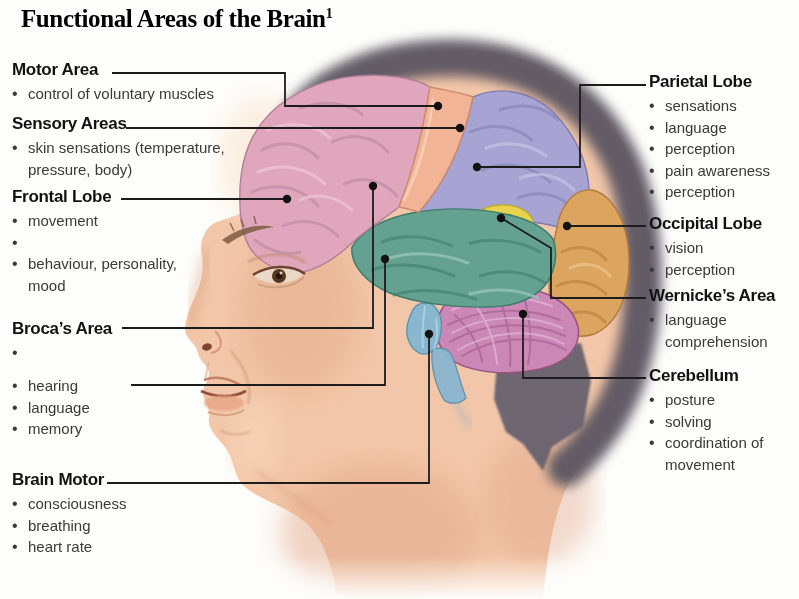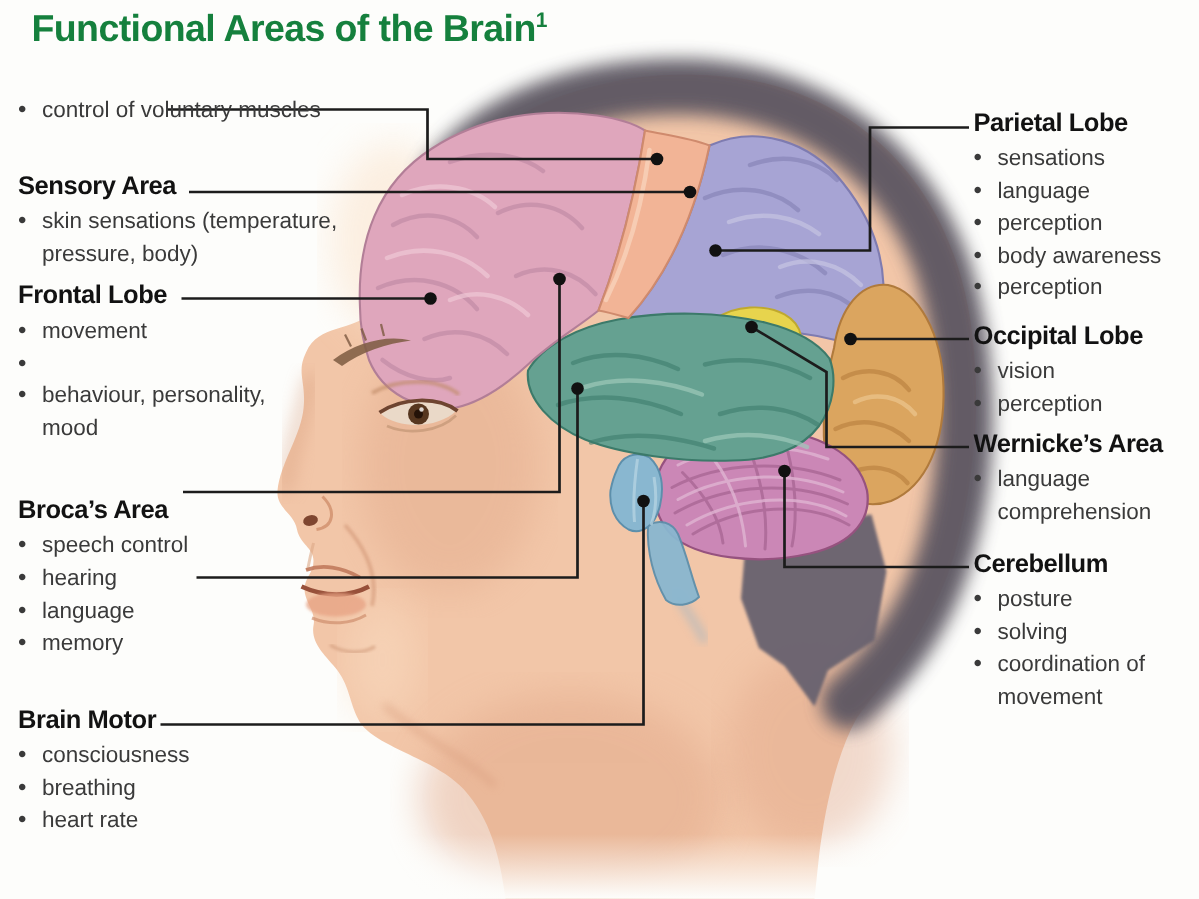--- a/index.html
+++ b/index.html
@@ -1,20 +1,20 @@
 <!DOCTYPE html>
 <html><head>
 <meta charset="utf-8">
 <style>
   html,body{margin:0;padding:0;}
   body{width:799px;height:599px;position:relative;background:#fdfdfb;overflow:hidden;
        font-family:"Liberation Sans",sans-serif;}
   #stage{position:absolute;left:0;top:0;width:799px;height:599px;}
   .page-title{position:absolute;left:21px;top:5px;font-size:25px;font-weight:bold;
-       color:#15803d;letter-spacing:-0.4px;}
+       color:#000000;letter-spacing:-0.4px;font-family:Liberation Serif, serif;}
   .page-title sup{font-size:14px;}
   svg.fig{position:absolute;left:0;top:0;}
   .label{position:absolute;}
   .label .hd{font-size:17px;font-weight:bold;color:#121212;letter-spacing:-0.3px;line-height:20px;}
   .label ul{margin:3px 0 0 0;padding:0;list-style:none;}
   .label li{display:flex;font-size:15px;color:#3a3a3a;line-height:21.5px;}
   .label li .b{flex:none;width:16px;color:#3a3a3a;}
   .label li .b::before{content:"\2022";font-size:16px;}
   .label li .t{white-space:pre-line;}
   .left-col{width:230px;}
@@ -217,30 +217,31 @@
       <circle cx="501" cy="218" r="4.2"></circle>
       <circle cx="523" cy="314" r="4.2"></circle>
     </g>
   </svg>
 
   <div class="page-title">
     <span>Functional Areas of the Brain</span><sup>1</sup>
   </div>
 
   <div class="label left-col" style="left:12px;top:60px">
+    <div class="hd">Motor Area</div>
     <ul>
       <li>
           <span class="b"></span>
           <span class="t">control of voluntary muscles</span>
         </li>
     </ul>
   </div>
 
   <div class="label left-col" style="left:12px;top:114px">
-    <div class="hd">Sensory Area</div>
+    <div class="hd">Sensory Areas</div>
     <ul>
       <li>
           <span class="b"></span>
           <span class="t">skin sensations (temperature,
 pressure, body)</span>
         </li>
     </ul>
   </div>
 
   <div class="label left-col" style="left:12px;top:187px">
@@ -254,26 +255,25 @@
           <span class="b"></span>
         </li>
       <li>
           <span class="b"></span>
           <span class="t">behaviour, personality,
 mood</span>
         </li>
     </ul>
   </div>
 
-  <div class="label left-col" style="left:12px;top:330px">
+  <div class="label left-col" style="left:12px;top:319px">
     <div class="hd">Broca’s Area</div>
     <ul>
       <li>
           <span class="b"></span>
-          <span class="t">speech control</span>
         </li>
     </ul>
   </div>
 
   <div class="label left-col" style="left:12px;top:372px">
     <ul>
       <li>
           <span class="b"></span>
           <span class="t">hearing</span>
         </li>
@@ -316,21 +316,21 @@
       <li>
           <span class="b"></span>
           <span class="t">language</span>
         </li>
       <li>
           <span class="b"></span>
           <span class="t">perception</span>
         </li>
       <li>
           <span class="b"></span>
-          <span class="t">body awareness</span>
+          <span class="t">pain awareness</span>
         </li>
       <li>
           <span class="b"></span>
           <span class="t">perception</span>
         </li>
     </ul>
   </div>
 
   <div class="label right-col" style="left:649px;top:214px">
     <div class="hd">Occipital Lobe</div>

